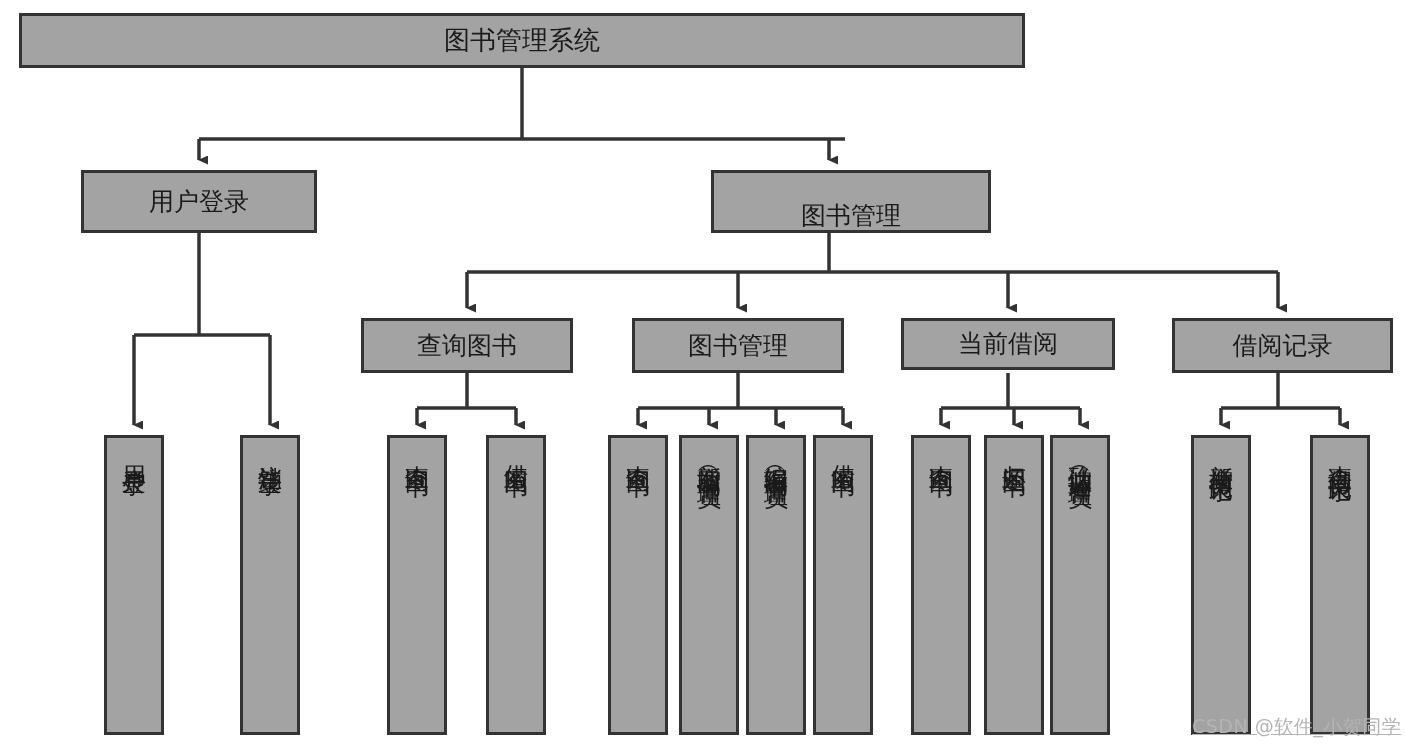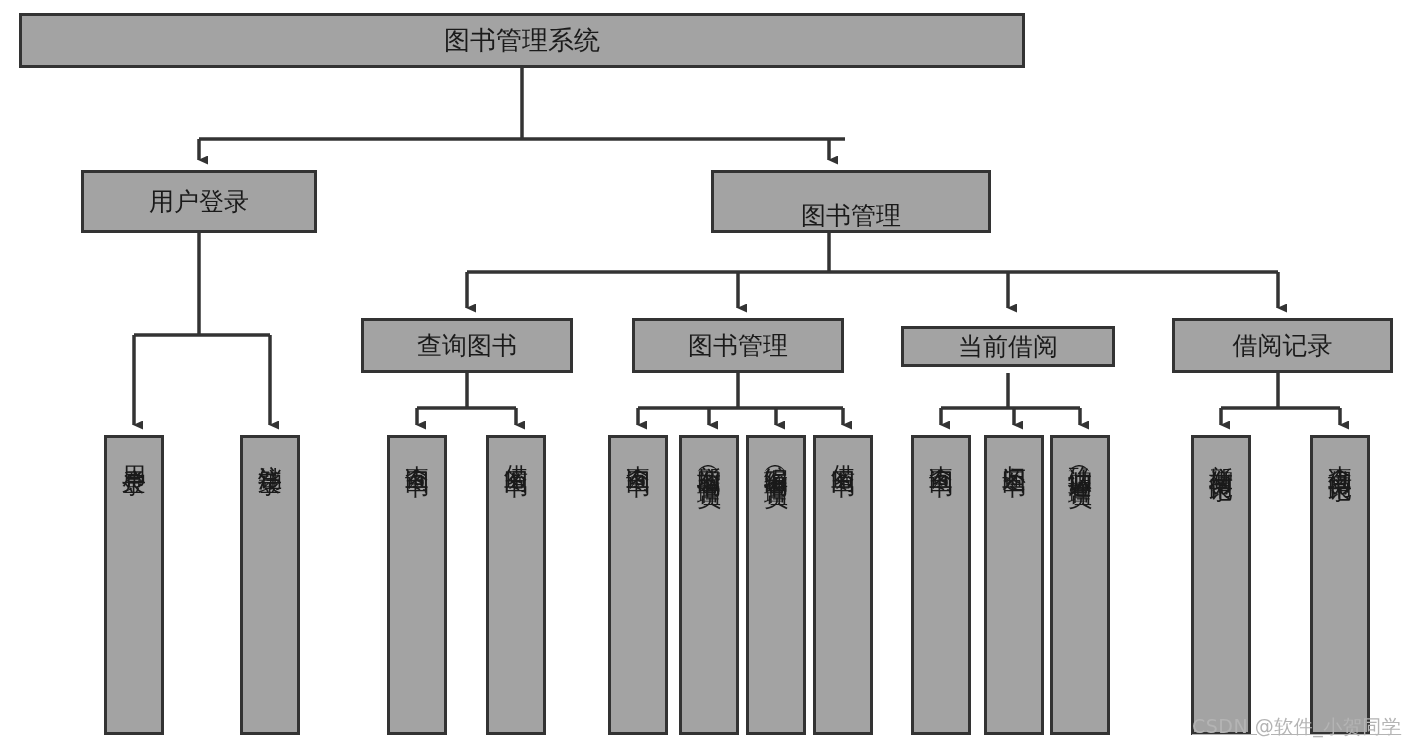--- a/index.html
+++ b/index.html
@@ -140,21 +140,21 @@
   <div class="node horiz" style="left: 711px; top: 170px; width: 280px; height: 63px; align-items: flex-end;">
     <span class="node-label">图书管理</span>
   </div>
 
   <div class="node horiz" style="left: 361px; top: 318px; width: 212px; height: 55px;">
     <span class="node-label">查询图书</span>
   </div>
   <div class="node horiz" style="left: 632px; top: 318px; width: 212px; height: 55px;">
     <span class="node-label">图书管理</span>
   </div>
-  <div class="node horiz" style="left: 901px; top: 326px; width: 214px; height: 41px;">
+  <div class="node horiz" style="left: 901px; top: 318px; width: 214px; height: 52px;">
     <span class="node-label">当前借阅</span>
   </div>
   <div class="node horiz" style="left: 1172px; top: 318px; width: 221px; height: 55px;">
     <span class="node-label">借阅记录</span>
   </div>
 
   <div class="node vert" style="left: 104px; top: 435px; width: 60px; height: 300px;">
     <span class="node-label">用户登录</span>
   </div>
   <div class="node vert" style="left: 240px; top: 435px; width: 60px; height: 300px;">

